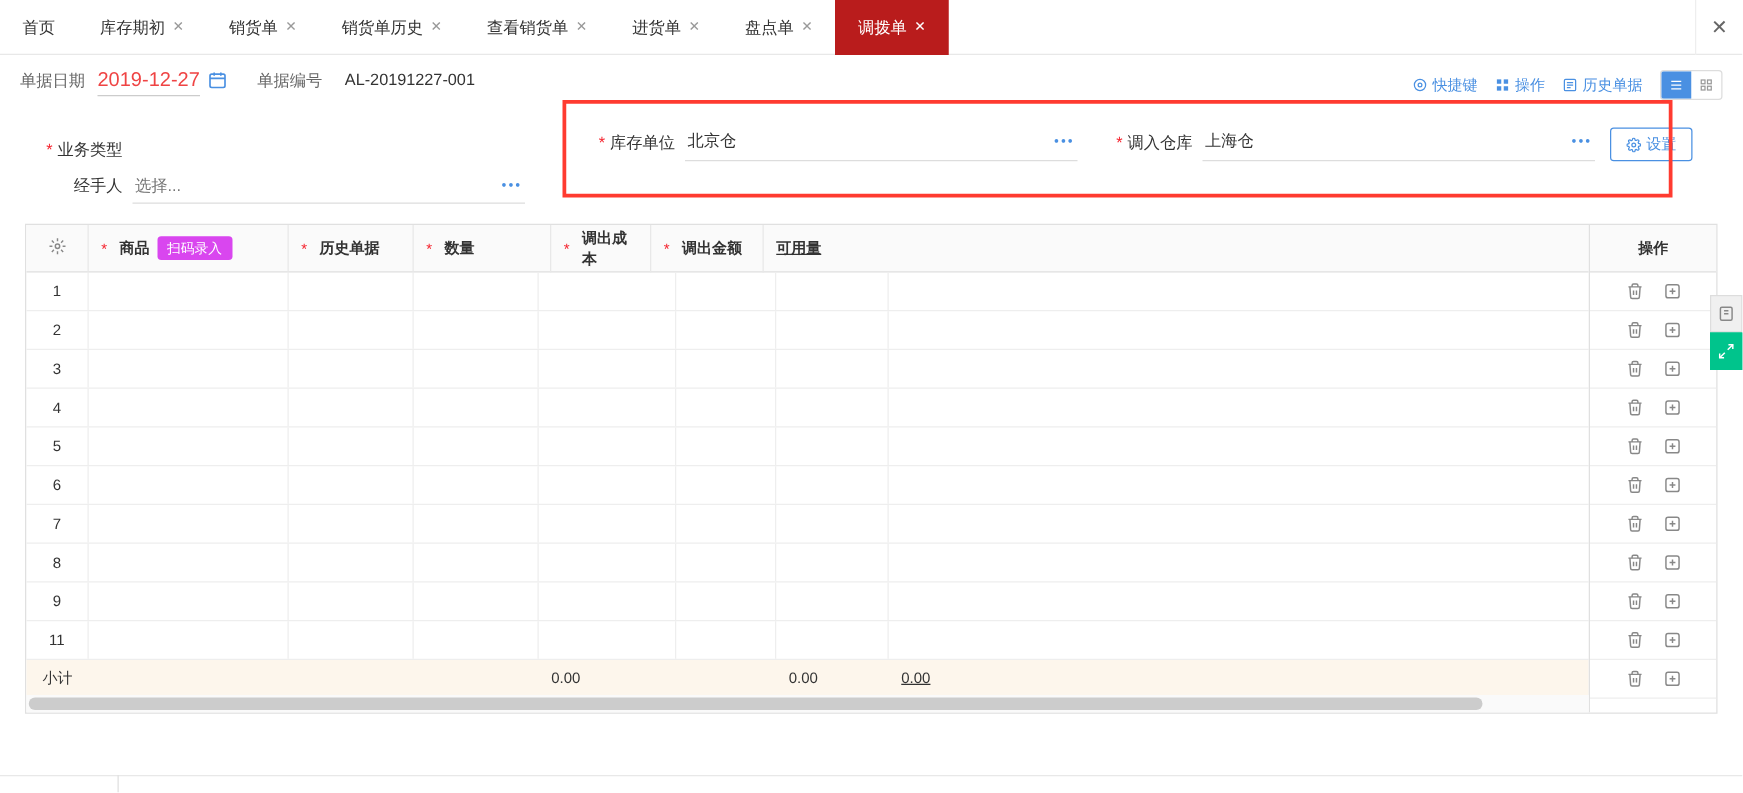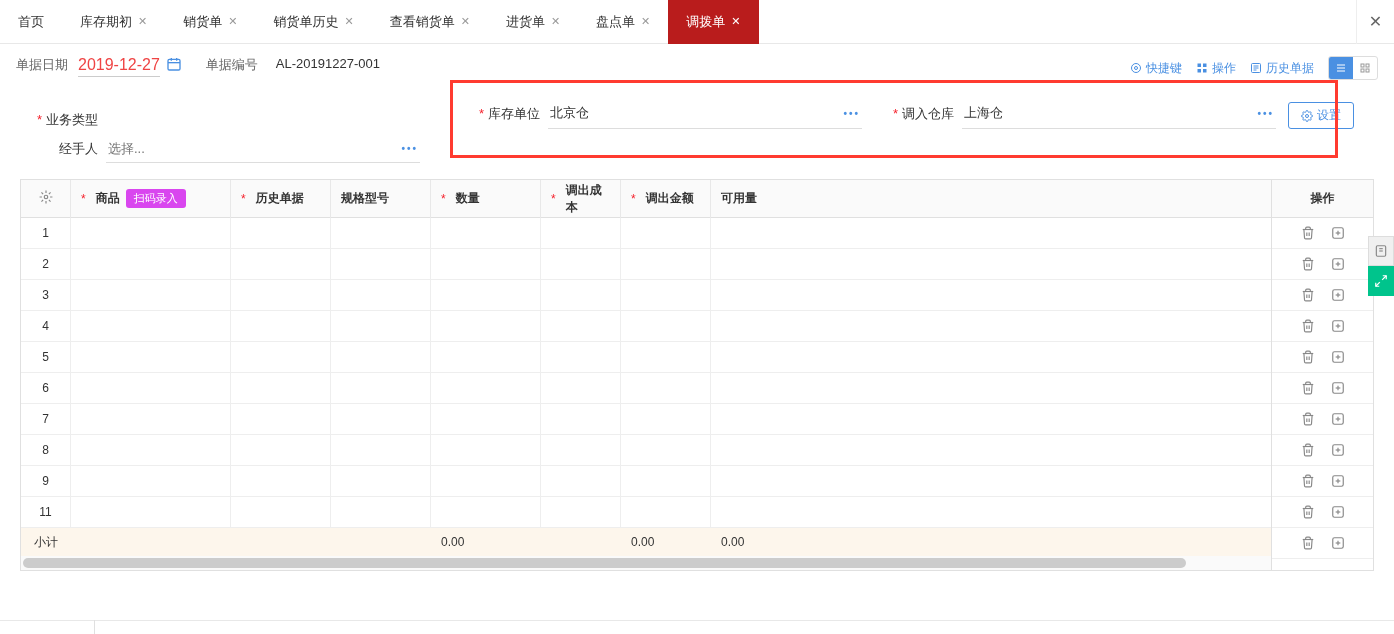--- a/index.html
+++ b/index.html
@@ -218,21 +218,21 @@
     }
     .td.center { justify-content: center; }
     
     .col-gear { width: 50px; justify-content: center; }
     .col-prod { width: 160px; }
     .col-unit { width: 100px; }
     .col-spec { width: 100px; }
     .col-qty { width: 110px; }
     .col-cost { width: 80px; }
     .col-amt { width: 90px; }
-    .col-avail { flex: 1; min-width: 520px; }
+    .col-avail { flex: 1; min-width: 520px; text-decoration: underline; }
     
     .action-head {
       height: 38px;
       background: #fafafa;
       border-bottom: 1px solid #e0e0e0;
       display: flex;
       align-items: center;
       justify-content: center;
       font-weight: 600;
       font-size: 12px;
@@ -470,21 +470,20 @@
         </div>
         <div class="th col-prod">
           <span class="req">*</span>
             <span>商品</span>
           <span class="scan-badge">扫码录入</span>
         </div>
         <div class="th col-unit">
             <span class="req">*</span>
             <span>历史单据</span>
           </div>
-        <div class="th col-spec">规格型号</div>
         <div class="th col-qty">
             <span class="req">*</span>
             <span>数量</span>
           </div>
         <div class="th col-cost">
             <span class="req">*</span>
             <span>调出成本</span>
           </div>
         <div class="th col-amt">
             <span class="req">*</span>

